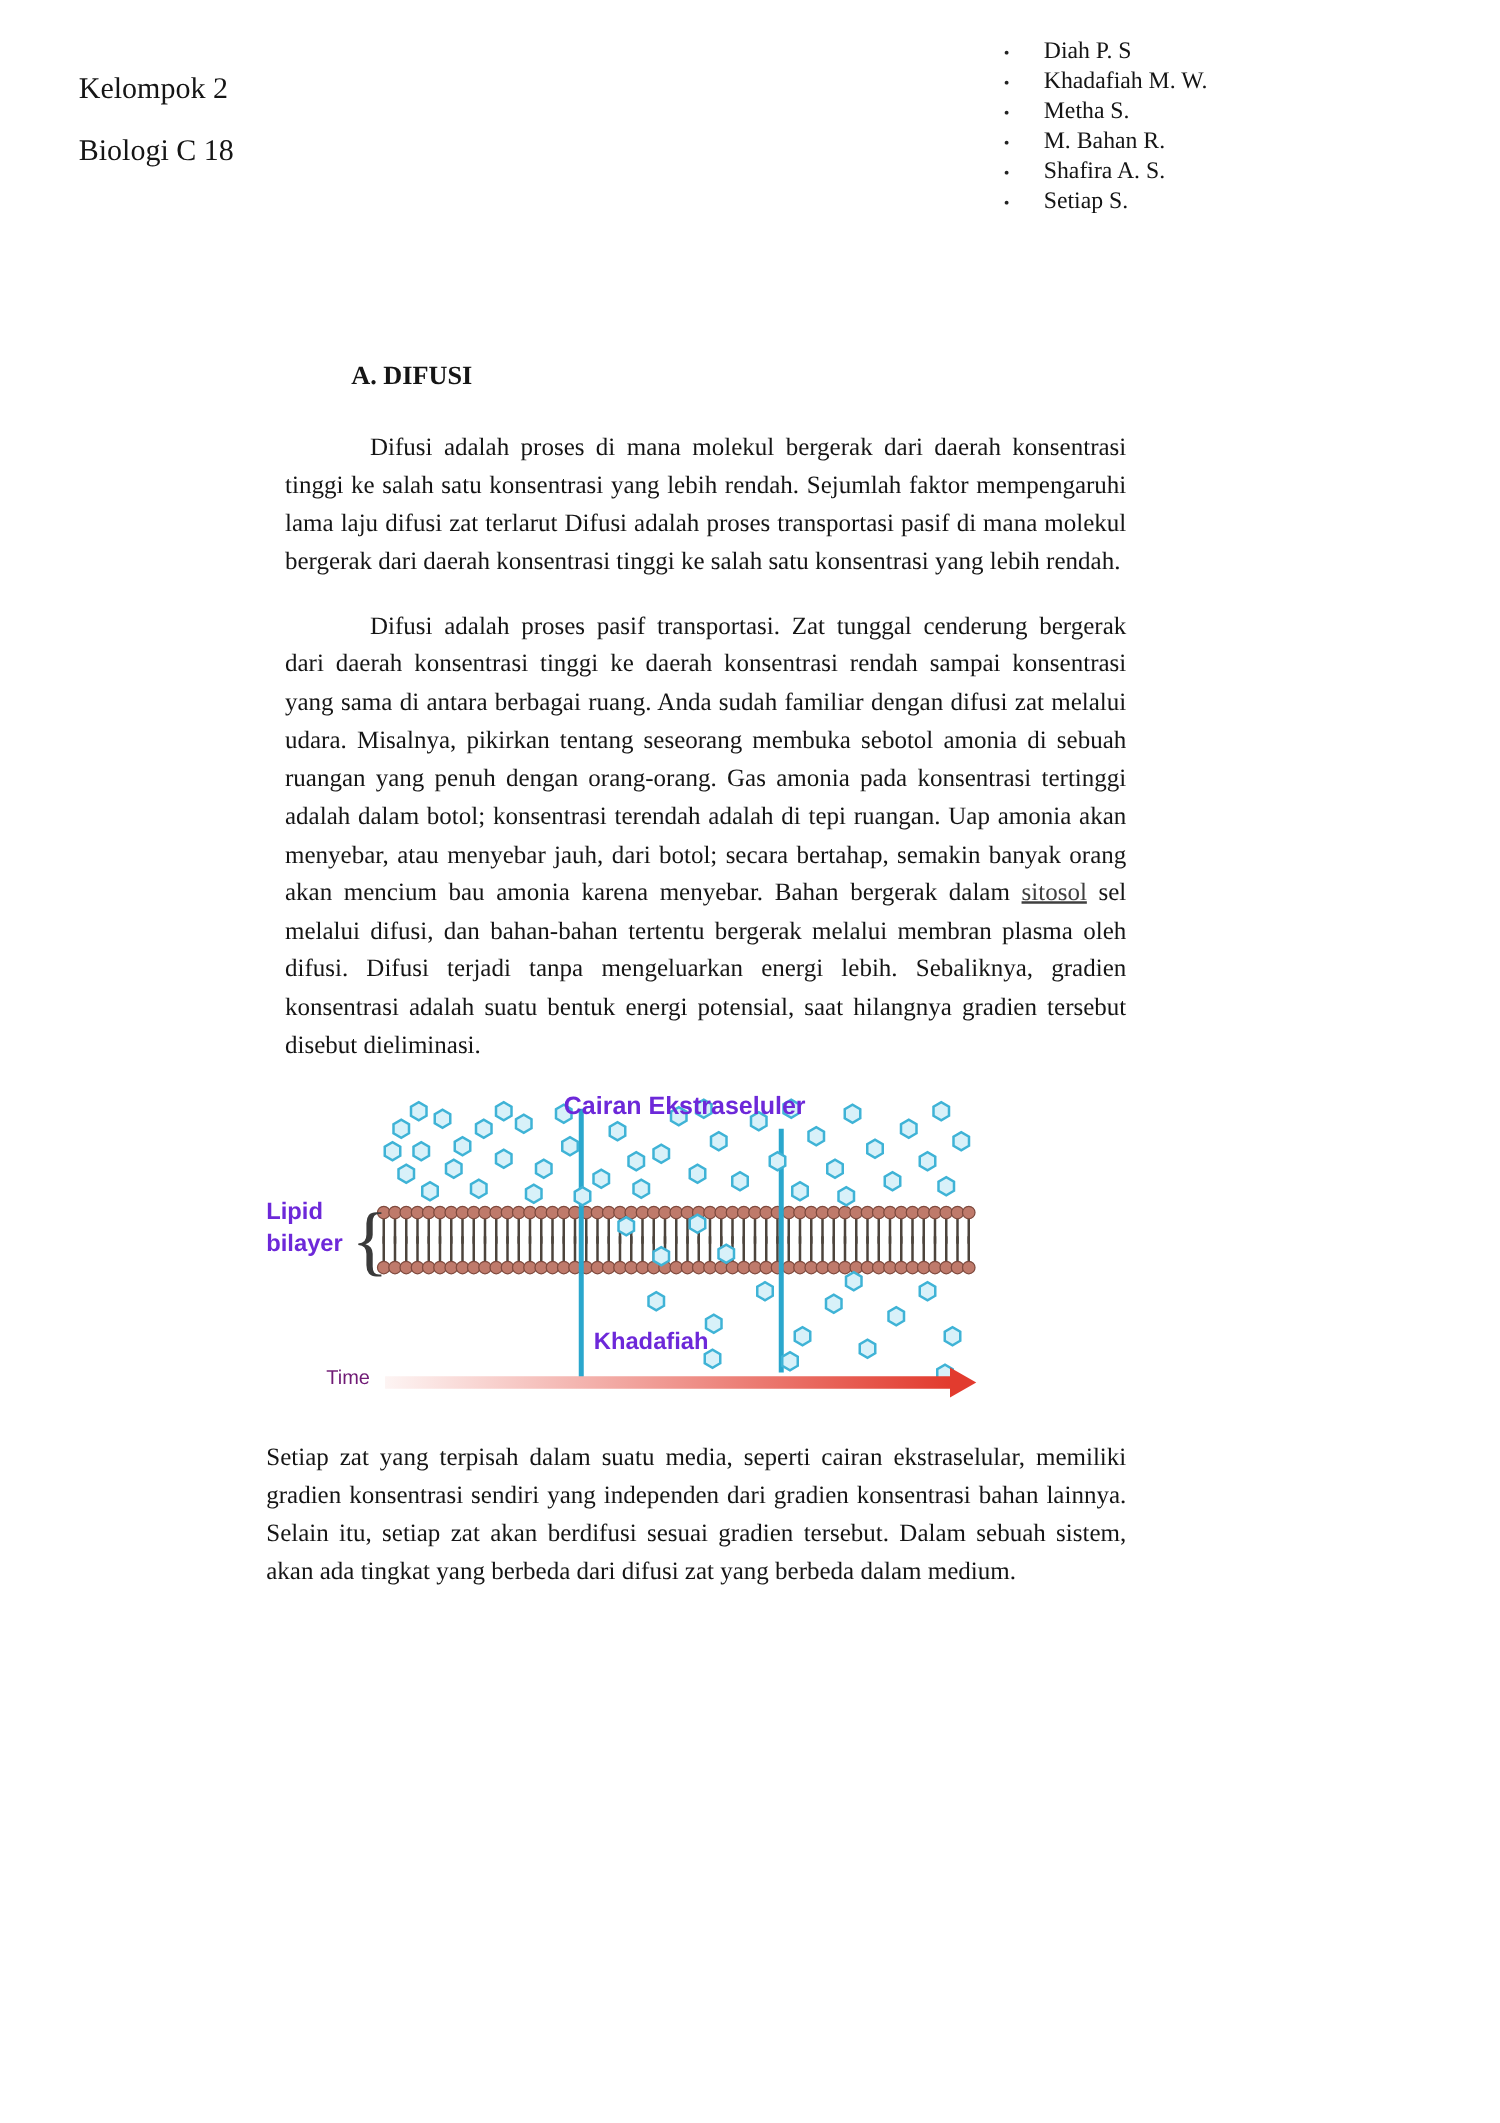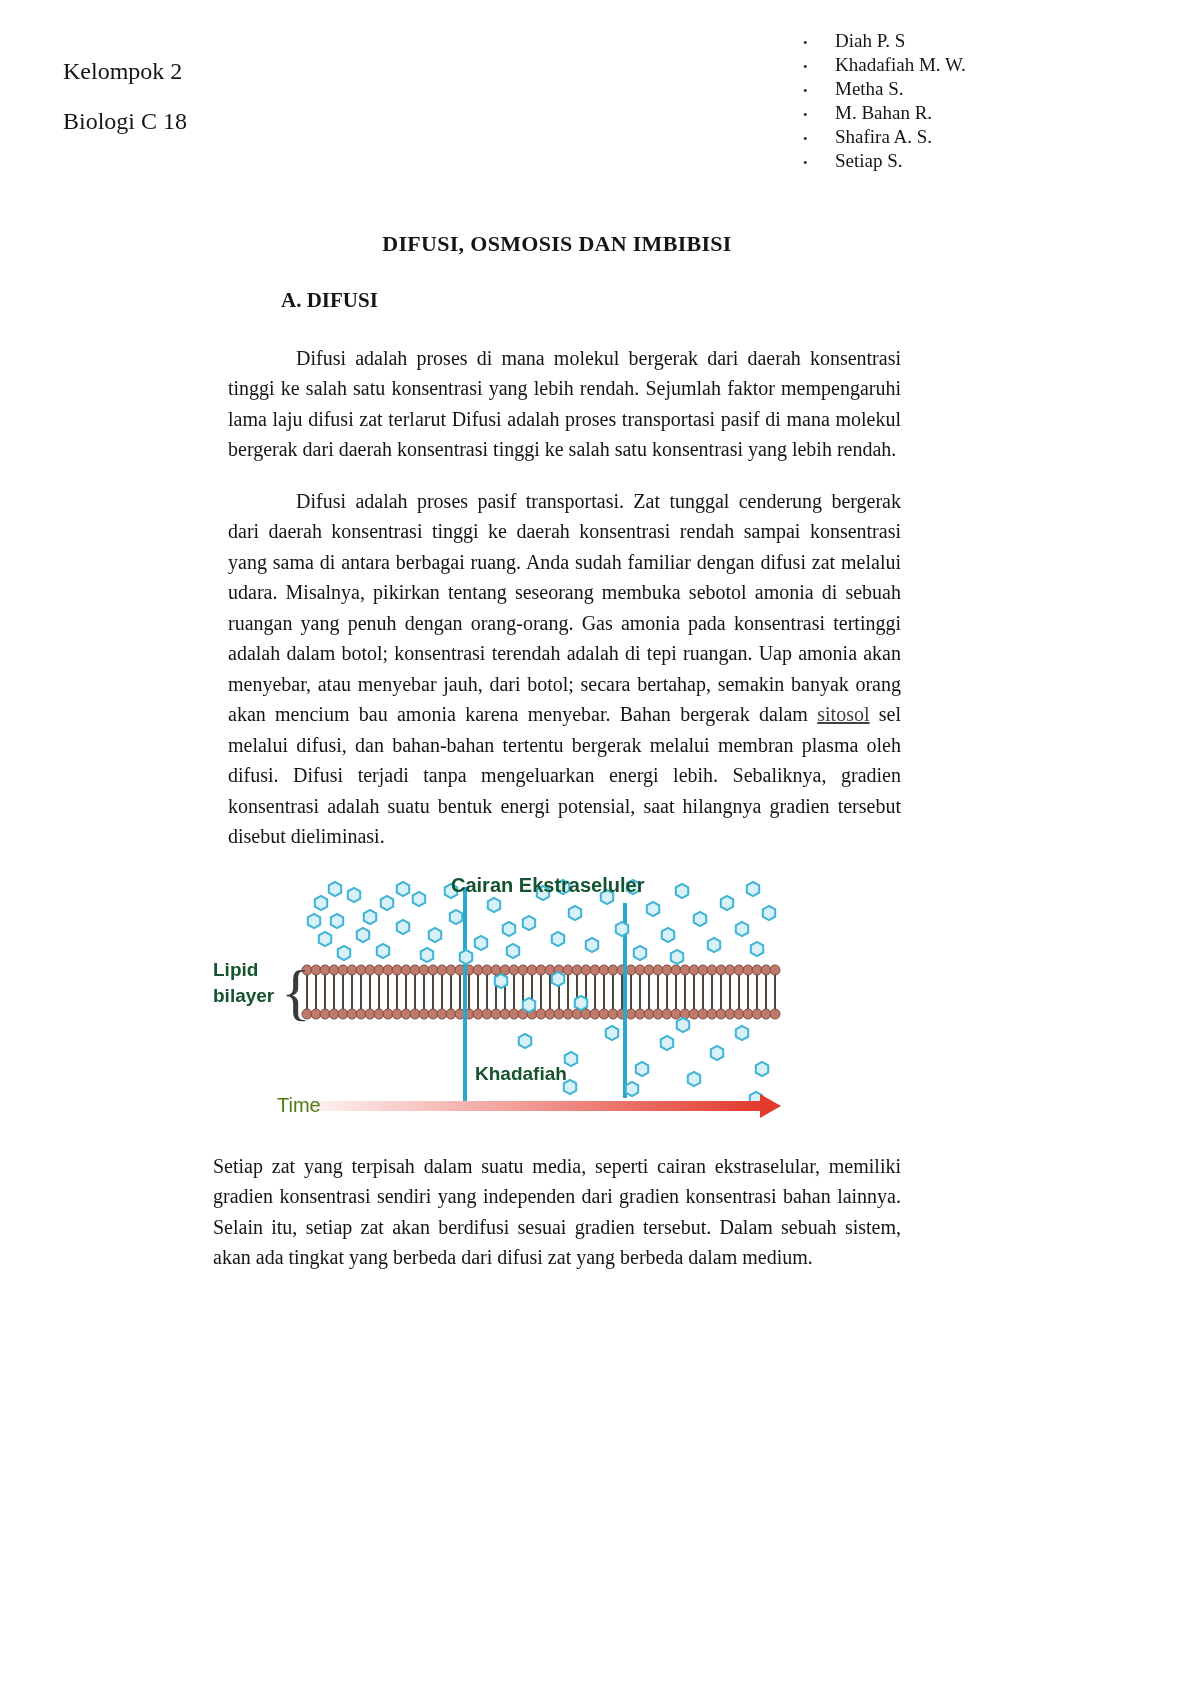--- a/index.html
+++ b/index.html
@@ -17,25 +17,25 @@
     font-weight:bold; font-size:22px; letter-spacing:0.3px; }
   .content { position:absolute; left:213px; top:282px; width:688px; font-size:20px;
     line-height:30.5px; text-align:justify; }
   .section-heading { font-weight:bold; font-size:21px; padding-left:68px; margin:3px 0 27px 0; }
   .para { margin:0 0 21px 0; }
   .para.indent { text-indent:68px;margin-left:15px; }
   .doclink { color:#404040; cursor:pointer; }
   .figure { position:relative; width:580px; height:258px; margin:0 0 20px 0; text-indent:0; }
   .figure svg { position:absolute; left:0; top:0; display:block; }
   .fig-label { position:absolute; font-family:"Liberation Sans", sans-serif; font-weight:700;
-    color:#14532d; white-space:nowrap; text-indent:0; line-height:1.2; }
+    color:#6d28d9; white-space:nowrap; text-indent:0; line-height:1.2; }
   .lbl-extracellular { left:238px; top:0px; font-size:20px; }
   .lbl-lipid { left:0px; top:84px; font-size:19px; line-height:26px; }
   .lbl-cytoplasm { left:262px; top:190px; font-size:19px; }
-  .lbl-time { left:64px; top:220px; font-size:20px; font-weight:400; color:#4d7c0f; }
+  .lbl-time { left:48px; top:220px; font-size:16px; font-weight:400; color:#701a75; }
   .brace { font-family:"Liberation Serif", serif; font-size:62px; fill:#3a3a3a; }
 </style>
 </head>
 <body>
 
 <div class="page">
 
   <div class="header-left">
     <div class="hl-line">Kelompok 2</div>
     <div class="hl-line">Biologi C 18</div>
@@ -61,21 +61,20 @@
     <li>
         <span class="bullet">•</span>
         <span>Shafira A. S.</span>
       </li>
     <li>
         <span class="bullet">•</span>
         <span>Setiap S.</span>
       </li>
   </ul>
 
-  <div class="doc-title">DIFUSI, OSMOSIS DAN IMBIBISI</div>
 
   <div class="content">
     <div class="section-heading">A. DIFUSI</div>
 
     <p class="para indent">Difusi adalah proses di mana molekul bergerak dari daerah konsentrasi tinggi ke salah satu konsentrasi yang lebih rendah. Sejumlah faktor mempengaruhi lama laju difusi zat terlarut Difusi adalah proses transportasi pasif di mana molekul bergerak dari daerah konsentrasi tinggi ke salah satu konsentrasi yang lebih rendah.</p>
 
     <p class="para indent"><span>Difusi adalah proses pasif transportasi. Zat tunggal cenderung bergerak dari daerah konsentrasi tinggi ke daerah konsentrasi rendah sampai konsentrasi yang sama di antara berbagai ruang. Anda sudah familiar dengan difusi zat melalui udara. Misalnya, pikirkan tentang seseorang membuka sebotol amonia di sebuah ruangan yang penuh dengan orang-orang. Gas amonia pada konsentrasi tertinggi adalah dalam botol; konsentrasi terendah adalah di tepi ruangan. Uap amonia akan menyebar, atau menyebar jauh, dari botol; secara bertahap, semakin banyak orang akan mencium bau amonia karena menyebar. Bahan bergerak dalam </span><a href="#" class="doclink">sitosol</a><span> sel melalui difusi, dan bahan-bahan tertentu bergerak melalui membran plasma oleh difusi. Difusi terjadi tanpa mengeluarkan energi lebih. Sebaliknya, gradien konsentrasi adalah suatu bentuk energi potensial, saat hilangnya gradien tersebut disebut dieliminasi.</span></p>
 
     <div class="figure">
       <svg width="580" height="258" viewBox="0 0 580 258">

